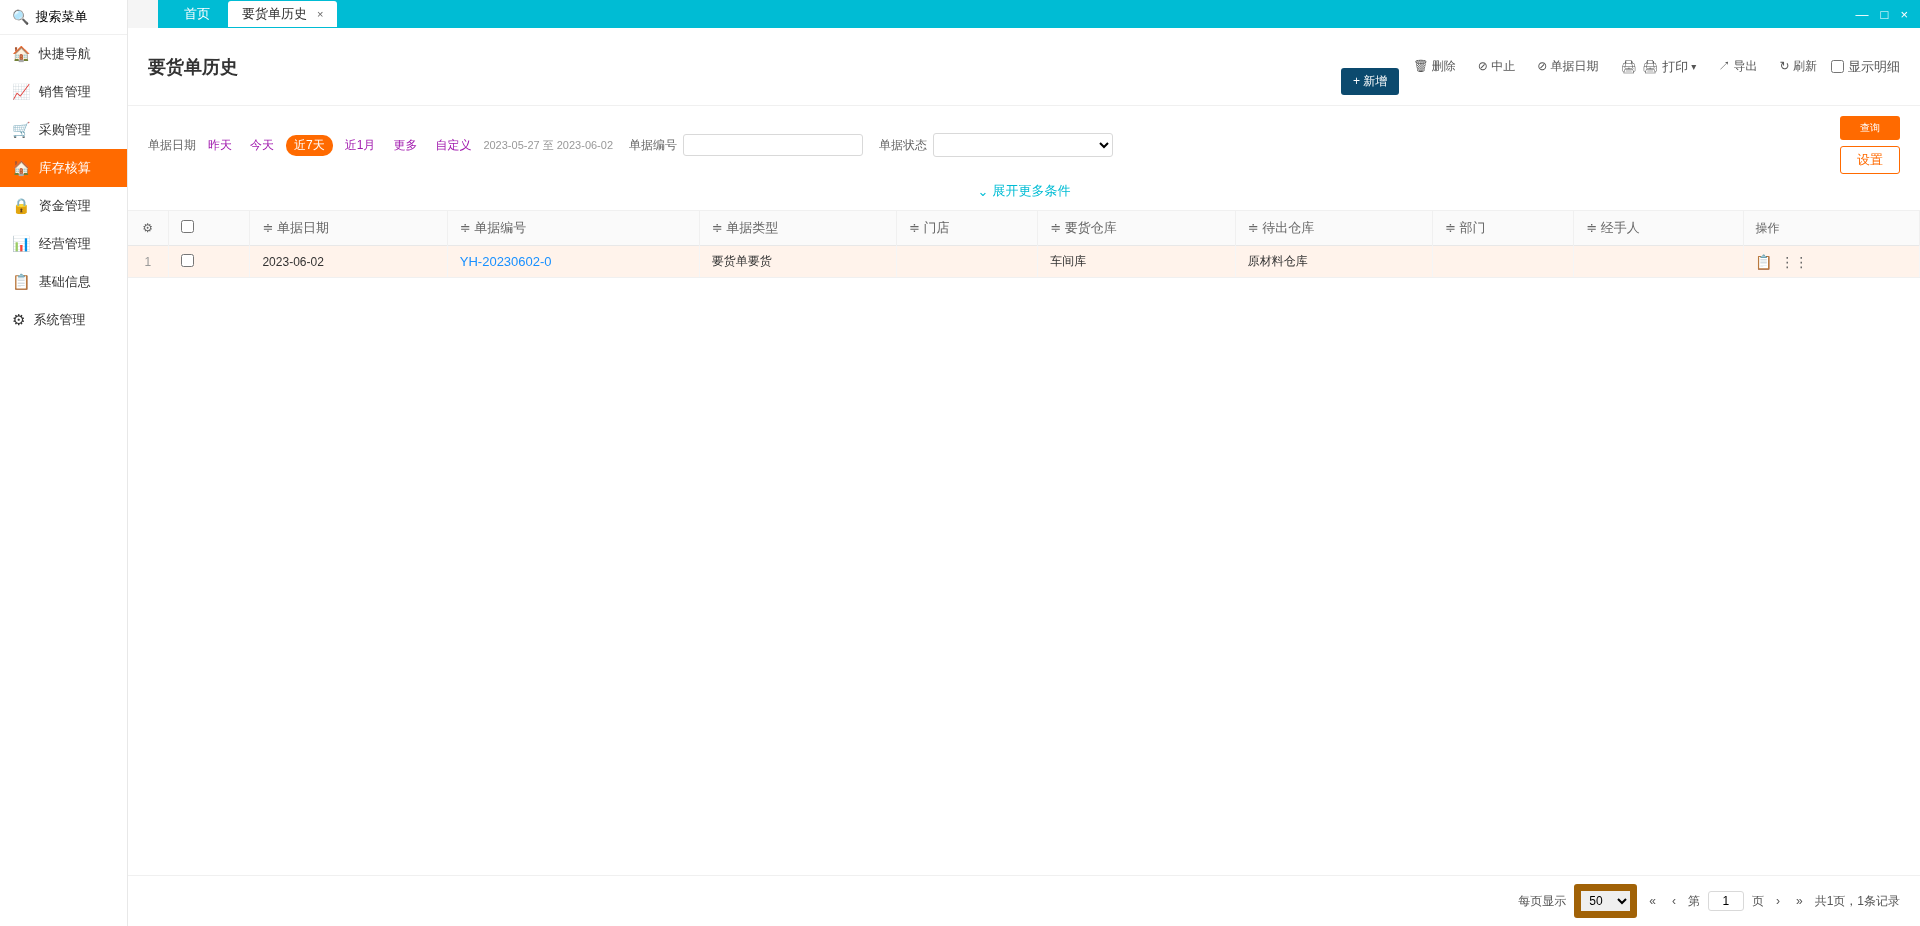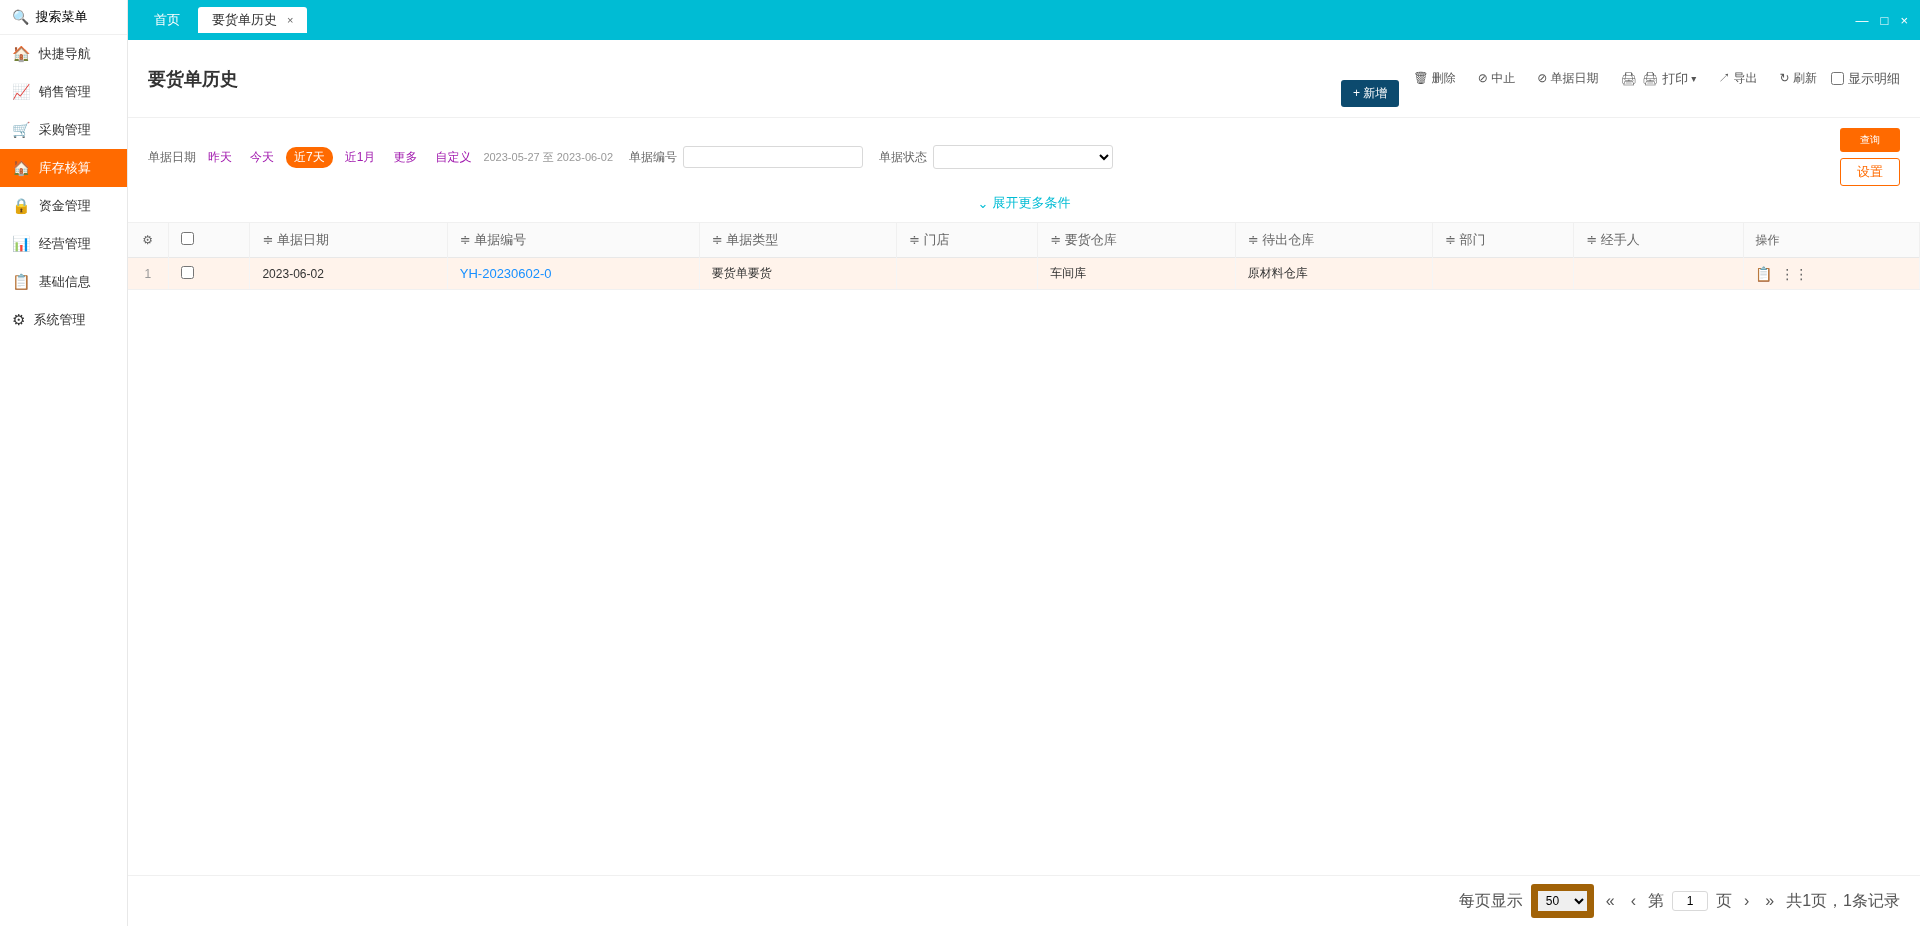--- a/index.html
+++ b/index.html
@@ -40,26 +40,27 @@
     
     .main {
       flex: 1;
       display: flex;
       flex-direction: column;
       overflow: hidden;
     }
 
     
     .topbar {
-      height: 40px;
+      height: 28px;
       background: #00bcd4;
       display: flex;
       align-items: center;
       padding: 0 12px;
       gap: 4px;
+      margin-left: 30px;
     }
     .tab {
       display: flex;
       align-items: center;
       padding: 4px 14px;
       border-radius: 3px 3px 0 0;
       cursor: pointer;
       color: #fff;
       font-size: 13px;
       gap: 6px;
@@ -280,21 +281,21 @@
     .pagination {
       border-top: 1px solid #f0f0f0;
       padding: 8px 20px;
       display: flex;
       align-items: center;
       justify-content: flex-end;
       gap: 8px;
       background: #fff;
     }
     .pagination span, .pagination button {
-      font-size: 16px;
+      font-size: 12px;
       color: #555;
     }
     .pagination button {
       border: none;
       background: transparent;
       cursor: pointer;
       padding: 2px 4px;
     }
     .pagination select {
       border: 7px solid #a16207;

